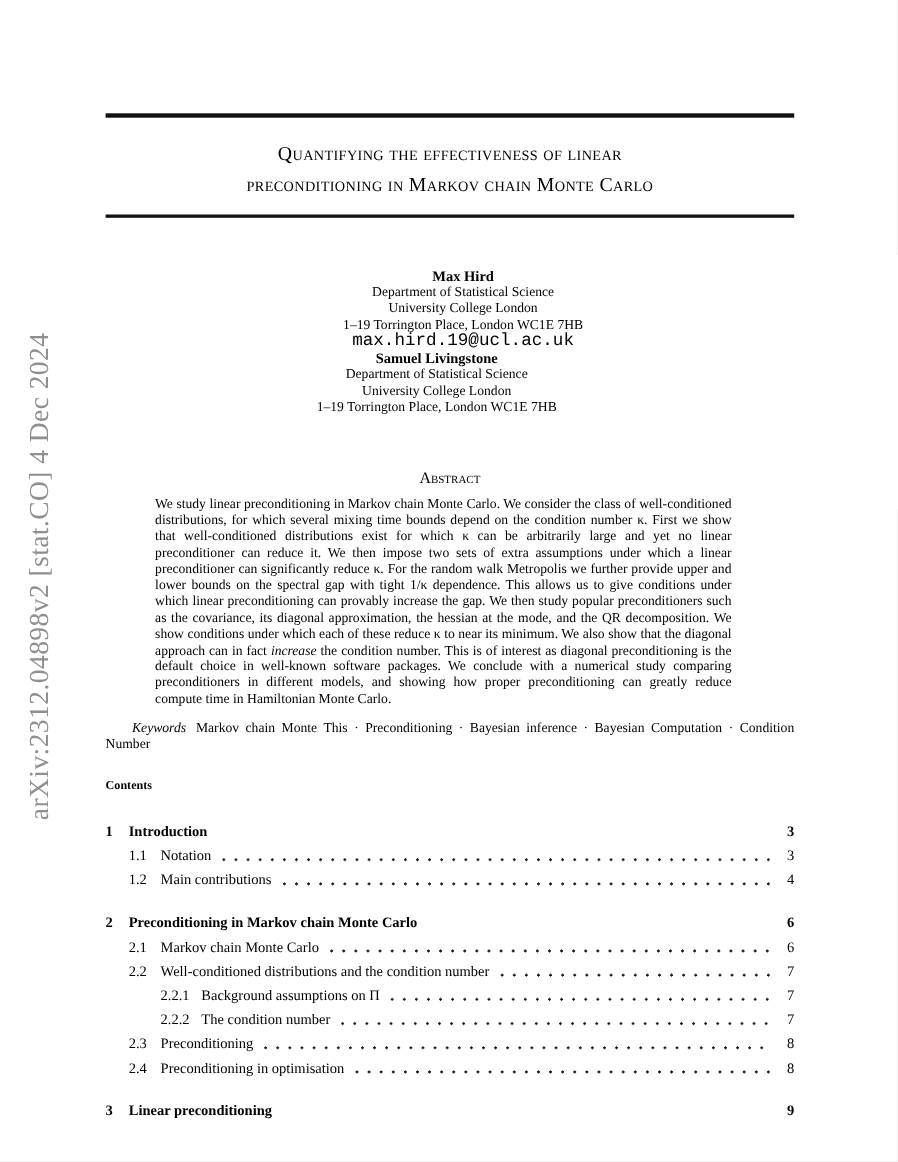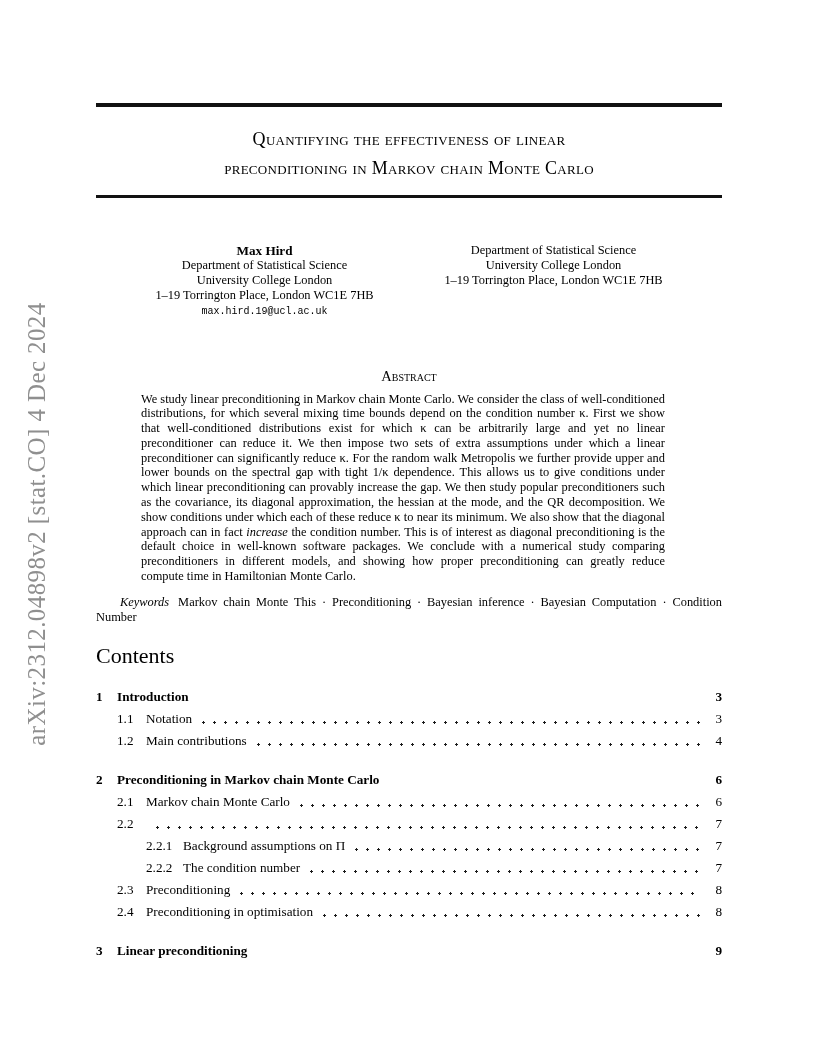--- a/index.html
+++ b/index.html
@@ -38,28 +38,29 @@
     font-size:18px;
     line-height:29px;
     letter-spacing:0.3px;
   }
   .paper-title span { display:block; }
   .authors {
     display:flex;
     margin-top:45px;
     font-size:12.4px;
     line-height:15px;
+    flex-direction:column;
   }
   .author { flex:1; text-align:center; }
   .author-left  { padding-left:24px; }
   .author-right { padding-right:24px; }
   .author-name { font-weight:bold; font-size:13.2px; }
   .author-email {
     font-family:"Liberation Mono","DejaVu Sans Mono",monospace;
-    font-size:10px;
+    font-size:16px;
     color:#000; text-decoration:none;
     display:inline-block;
   }
   .abstract { margin:49px 45px 0 45px; }
   .abstract-heading {
     text-align:center;
     font-weight:normal;
     font-variant:small-caps;
     font-size:14.5px;
     line-height:16px;
@@ -72,23 +73,23 @@
   }
   .keywords {
     margin:11px 0 0 0;
     font-size:12.4px;
     line-height:15px;
     text-align:justify;
   }
   .kw-label { font-weight:normal; font-style:italic; margin-right:9px;margin-left:24px; }
   .contents-heading {
     margin:21px 0 24px 0;
-    font-size:22px;
+    font-size:11px;
     line-height:19px;
-    font-weight:normal;
+    font-weight:bold;
   }
   .toc { font-size:13.2px; }
   .toc-row {
     display:flex;
     align-items:baseline;
     line-height:15px;
     margin-top:7px;
   }
   .toc-row.sec { margin-top:24px; font-weight:bold; }
   .toc-row:first-child { margin-top:0; }
@@ -132,20 +133,21 @@
 
     <div class="authors">
       <div class="author author-left">
         <div class="author-name">Max Hird</div>
         <div>Department of Statistical Science</div>
         <div>University College London</div>
         <div>1–19 Torrington Place, London WC1E 7HB</div>
         <div><a class="author-email" href="#">max.hird.19@ucl.ac.uk</a></div>
       </div>
       <div class="author author-right">
+        <div class="author-name">Samuel Livingstone</div>
         <div>Department of Statistical Science</div>
         <div>University College London</div>
         <div>1–19 Torrington Place, London WC1E 7HB</div>
       </div>
     </div>
 
     <div class="abstract">
       <div class="abstract-heading">Abstract</div>
       <p class="abstract-body"><span>We study linear preconditioning in Markov chain Monte Carlo. We consider the class of well-conditioned distributions, for which several mixing time bounds depend on the condition number κ. First we show that well-conditioned distributions exist for which κ can be arbitrarily large and yet no linear preconditioner can reduce it. We then impose two sets of extra assumptions under which a linear preconditioner can significantly reduce κ. For the random walk Metropolis we further provide upper and lower bounds on the spectral gap with tight 1/κ dependence. This allows us to give conditions under which linear preconditioning can provably increase the gap. We then study popular preconditioners such as the covariance, its diagonal approximation, the hessian at the mode, and the QR decomposition. We show conditions under which each of these reduce κ to near its minimum. We also show that the diagonal approach can in fact </span><em>increase</em><span> the condition number. This is of interest as diagonal preconditioning is the default choice in well-known software packages. We conclude with a numerical study comparing preconditioners in different models, and showing how proper preconditioning can greatly reduce compute time in Hamiltonian Monte Carlo.</span></p>
     </div>
@@ -188,20 +190,21 @@
 
       <div class="toc-row lvl1">
         <span class="toc-num">2.1</span>
         <span class="toc-title">Markov chain Monte Carlo</span>
         <span class="toc-dots"></span>
         <span class="toc-page">6</span>
       </div>
 
       <div class="toc-row lvl1">
         <span class="toc-num">2.2</span>
+        <span class="toc-title">Well-conditioned distributions and the condition number</span>
         <span class="toc-dots"></span>
         <span class="toc-page">7</span>
       </div>
 
       <div class="toc-row lvl2">
         <span class="toc-num">2.2.1</span>
         <span class="toc-title">Background assumptions on Π</span>
         <span class="toc-dots"></span>
         <span class="toc-page">7</span>
       </div>

